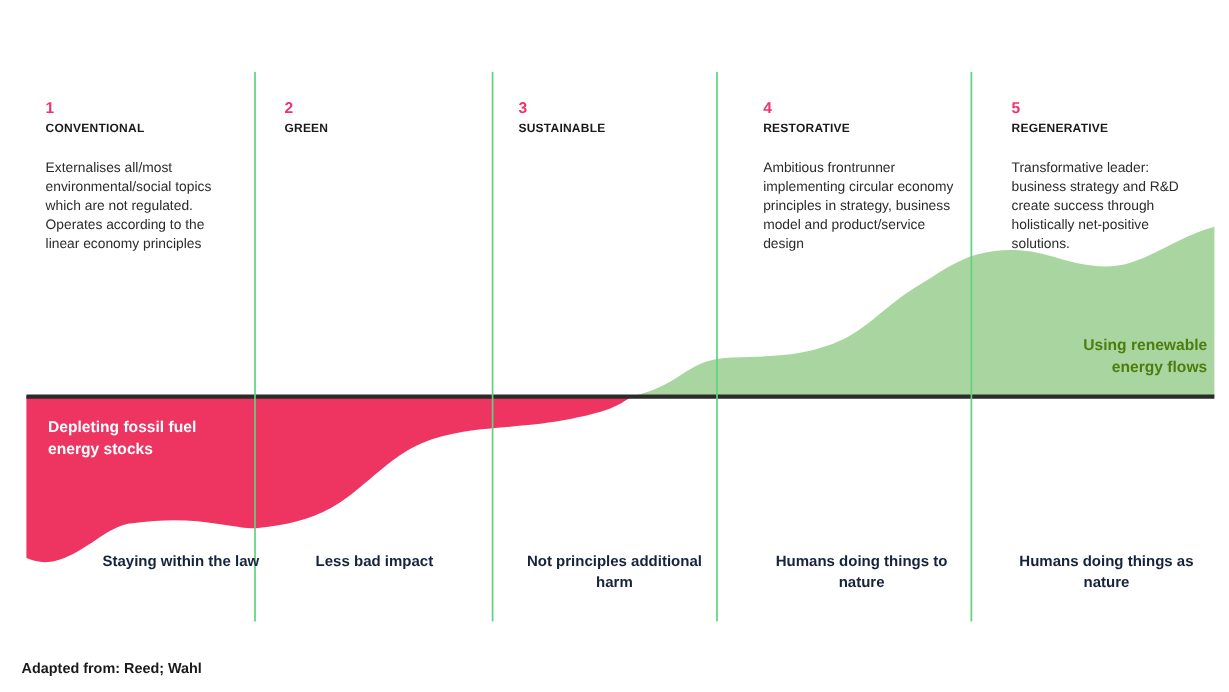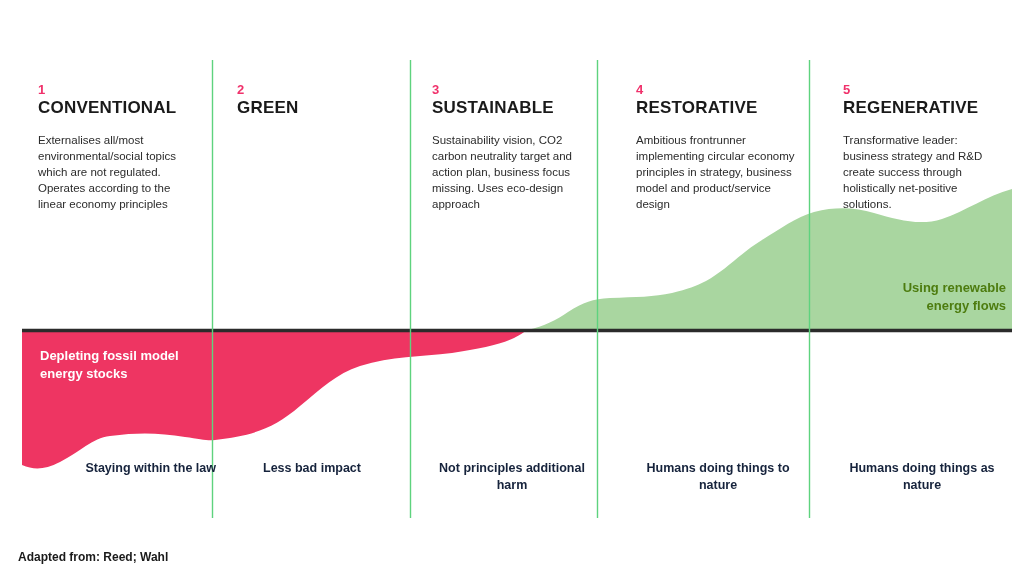--- a/index.html
+++ b/index.html
@@ -46,21 +46,21 @@
     position: absolute;
     top: 83px;
   }
   .col-num {
     font-size: 13px;
     font-weight: bold;
     line-height: 13px;
     margin-bottom: 5px;
   }
   .col-head {
-    font-size: 17px;
+    font-size: 10px;
     font-weight: bold;
     color: #1a1a1a;
     letter-spacing: 0.2px;
     line-height: 14px;
   }
   .col-body {
     margin-top: 17px;
     font-size: 11.5px;
     line-height: 16px;
     color: #2b2b2b;
@@ -161,37 +161,36 @@
   </div>
 
   <div class="col" style="left:237px; width:152px;">
     <div class="col-num" style="color:#F0316B;">2</div>
     <div class="col-head">GREEN</div>
   </div>
 
   <div class="col" style="left:432px; width:168px;">
     <div class="col-num" style="color:#F0316B;">3</div>
     <div class="col-head">SUSTAINABLE</div>
-    <div class="col-body">Sustainability vision, CO2 carbon neutrality target and action plan, business focus missing. Uses eco-design approach</div>
   </div>
 
   <div class="col" style="left:636px; width:160px;">
     <div class="col-num" style="color:#F0316B;">4</div>
     <div class="col-head">RESTORATIVE</div>
     <div class="col-body">Ambitious frontrunner implementing circular economy principles in strategy, business model and product/service design</div>
   </div>
 
   <div class="col" style="left:843px; width:158px;">
     <div class="col-num" style="color:#F0316B;">5</div>
     <div class="col-head">REGENERATIVE</div>
     <div class="col-body">Transformative leader: business strategy and R&amp;D create success through holistically net-positive solutions.</div>
   </div>
 
   <div class="area-label-pink">
-    <div>Depleting fossil model</div>
+    <div>Depleting fossil fuel</div>
     <div>energy stocks</div>
   </div>
 
   <div class="area-label-green">
     <div>Using renewable</div>
     <div>energy flows</div>
   </div>
 
   <div class="cap" style="left:38px; width:178px;text-align:right;">Staying within the law</div>
   <div class="cap" style="left:226px; width:172px;">Less bad impact</div>

